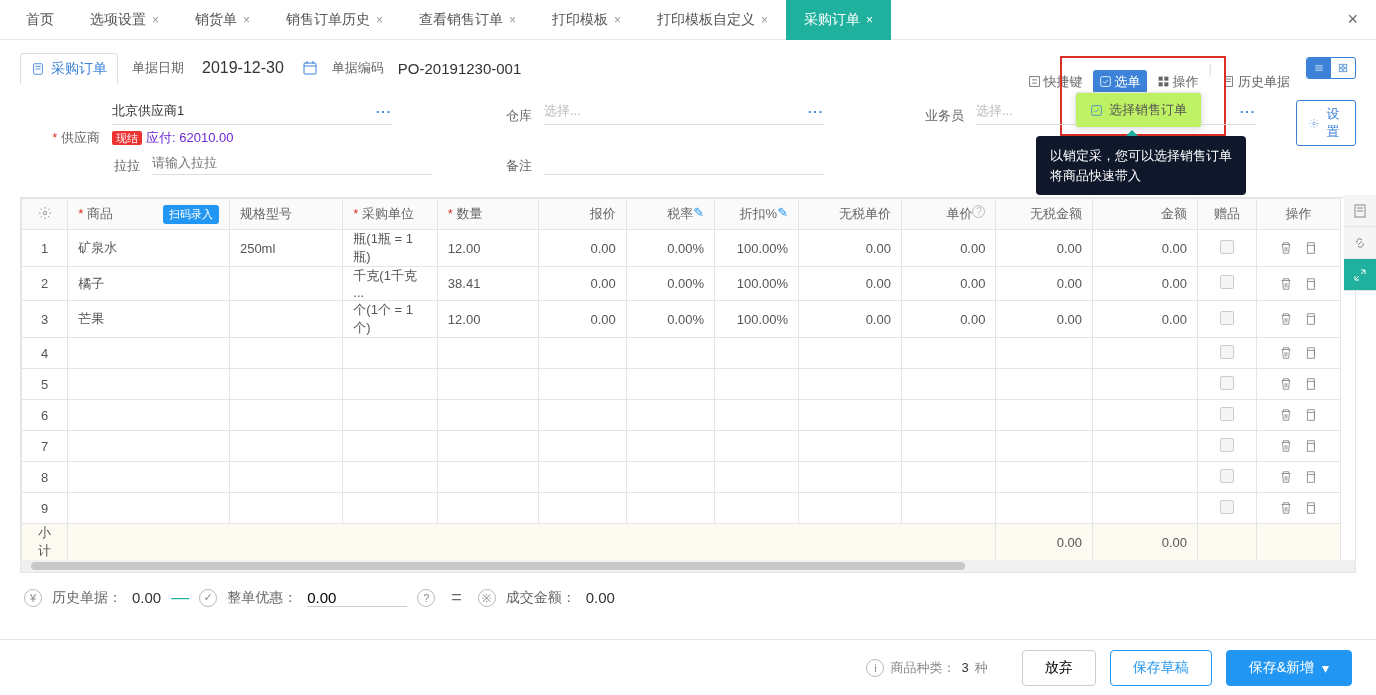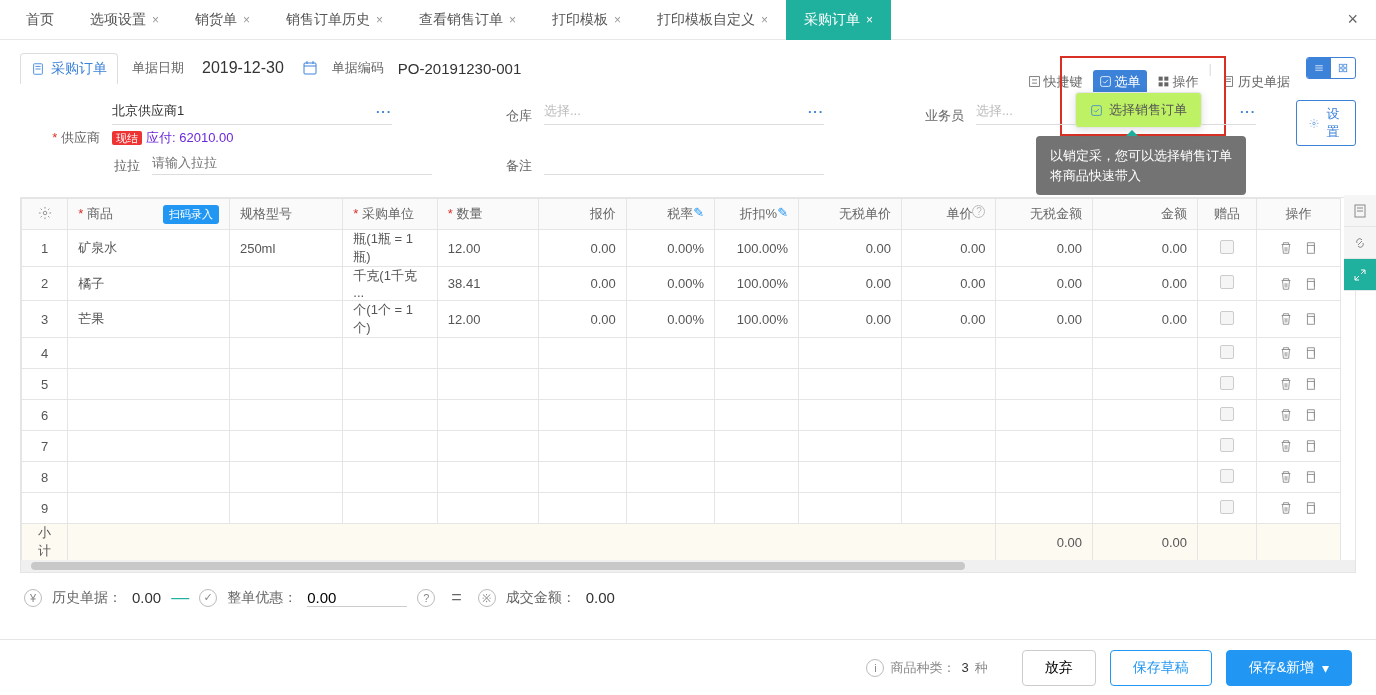--- a/index.html
+++ b/index.html
@@ -31,21 +31,21 @@
   .view-toggle svg { width:12px; height:12px; }
   
   
   .highlight-box { position:absolute; border:2px solid #d93025; top: 56px; right: 150px; width: 166px; height: 80px; pointer-events:none; }
   
   
   .dropdown-pop { position:absolute; top: 92px; right: 174px; background:#bef264; border:1px solid #e5e5e5; border-radius:4px; box-shadow: 0 2px 8px rgba(0,0,0,.12); padding: 8px 14px; display:flex; align-items:center; gap:6px; font-size:13px; color:#555; z-index:10;}
   .dropdown-pop svg { width:13px; height:13px; color:#3b82d8; }
   
   
-  .tooltip-green { position:absolute; top:136px; right:130px; background:#737373; color:#fff; padding: 10px 14px; border-radius:4px; font-size:13px; max-width:210px; line-height:1.5; z-index:9;}
+  .tooltip-green { position:absolute; top:136px; right:130px; background:#0f172a; color:#fff; padding: 10px 14px; border-radius:4px; font-size:13px; max-width:210px; line-height:1.5; z-index:9;}
   .tooltip-green::before { content:''; position:absolute; top:-6px; left:90px; border:6px solid transparent; border-bottom-color:#1fb19e; border-top:none; }
   
   
   .form-area { padding: 4px 20px 10px 40px; }
   .form-row { display:flex; align-items:flex-start; gap: 40px; margin-bottom: 6px; }
   .form-group { display:flex; align-items:flex-end; gap: 12px; }
   .label { width: 60px; text-align:right; color:#666; padding-top:4px; }
   .req::before { content:'* '; color:#d93025; }
   .value-area { min-width: 280px; border-bottom:1px solid #ddd; padding: 2px 0 4px; position:relative; display:flex; align-items:center; }
   .value-area input { border:none; outline:none; width:100%; font-size:13px; }

